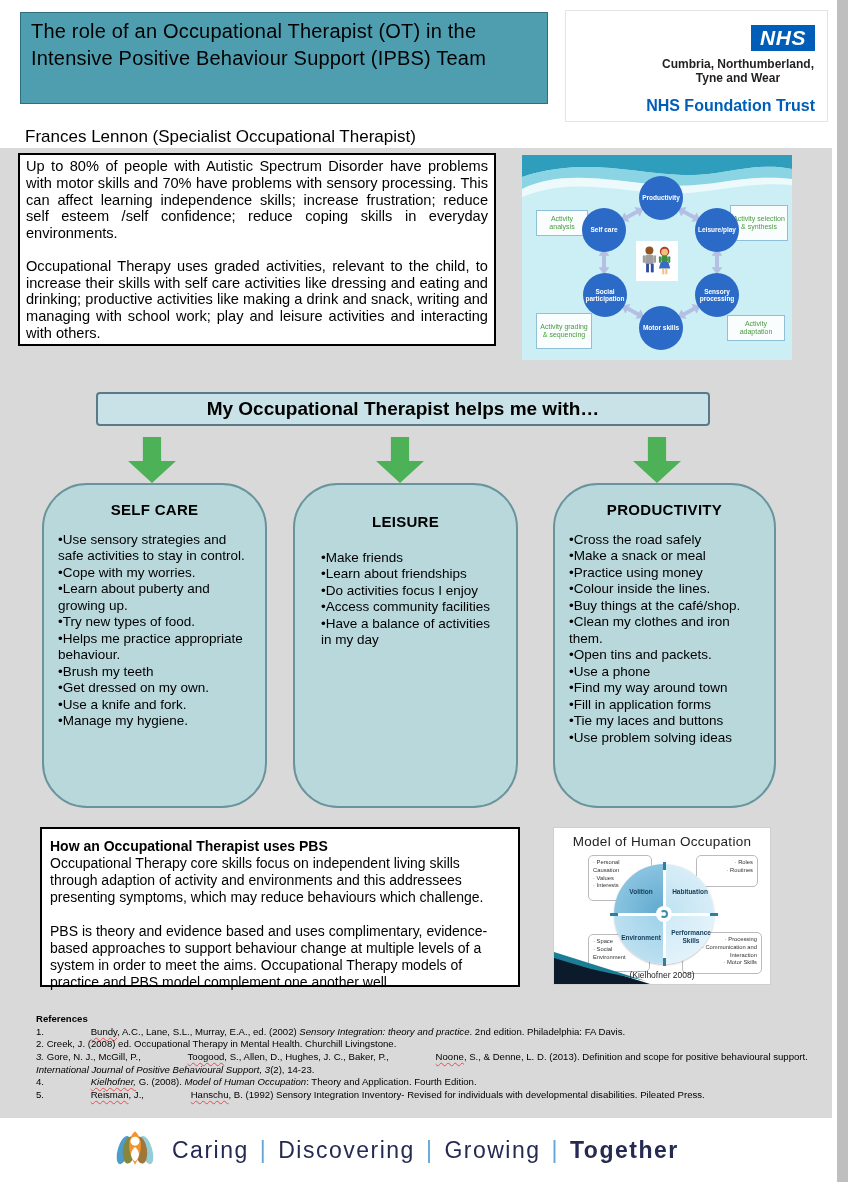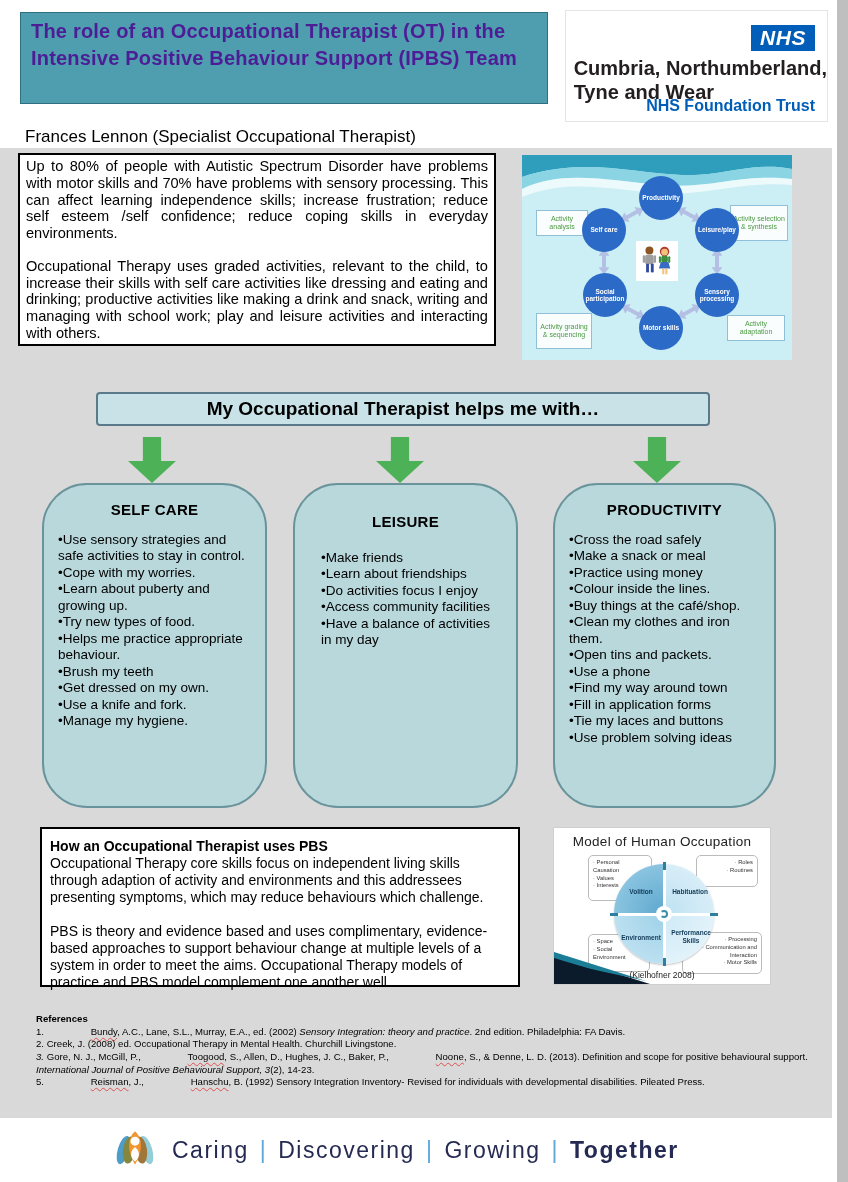--- a/index.html
+++ b/index.html
@@ -3,24 +3,24 @@
 <meta charset="utf-8">
 <style>
   * { margin:0; padding:0; box-sizing:border-box; }
   body { background:#BFBFBF; font-family:"Liberation Sans", sans-serif; }
   #page { position:relative; width:848px; height:1182px; background:#FFFFFF; overflow:hidden; margin:0 auto; }
   .graybg { position:absolute; left:0; top:148px; width:832px; height:970px; background:#D9D9D9; }
   .side-strip { position:absolute; right:0; top:0; width:14px; height:100%; background:#BFBFBF; border-left:3px solid #FFFFFF; }
 
   
   .title-box { position:absolute; left:20px; top:12px; width:528px; height:92px; background:#4E9EB0; border:1px solid #2F6F80; padding:5px 10px; }
-  .title-box h1 { font-size:20px; line-height:1.35; font-weight:700; color:#4c1d95; letter-spacing:.2px; }
+  .title-box h1 { font-size:20px; line-height:1.35; font-weight:400; color:#000000; letter-spacing:.2px; }
   .nhs-block { position:absolute; left:565px; top:10px; width:263px; height:112px; background:#FFFFFF; border:1px solid #E4E4E4; }
   .nhs-rect { position:absolute; right:12px; top:14px; width:64px; height:26px; background:#005EB8; color:#FFF; font-weight:700; font-style:italic; font-size:21px; display:flex; align-items:center; justify-content:center; letter-spacing:.5px; }
-  .nhs-org { position:absolute; right:0; top:46px; text-align:left; color:#231F20; font-weight:700; font-size:20px; line-height:1.18; }
+  .nhs-org { position:absolute; right:13px; top:46px; text-align:center; color:#231F20; font-weight:700; font-size:12px; line-height:1.18; }
   .nhs-trust { position:absolute; right:12px; top:86px; text-align:right; color:#005EB8; font-weight:700; font-size:16px; }
   .author { position:absolute; left:25px; top:127px; font-size:17px; color:#000; }
 
   
   .intro-box { position:absolute; left:18px; top:153px; width:478px; height:193px; background:#FFF; border:2px solid #000; padding:3px 6px; font-size:14.6px; line-height:1.15; text-align:justify; }
   .intro-box p + p { margin-top:16px; }
 
   
   .asd { position:absolute; left:522px; top:155px; width:270px; height:205px; background:#CBEFF5; overflow:hidden; }
   .asd svg.waves { position:absolute; left:0; top:0; }
@@ -242,20 +242,21 @@
       <polygon points="0,10 80,34 0,20" fill="#0C1B2B"></polygon>
     </svg>
   </div>
 
   <div class="refs">
     <div class="refs-heading">References</div>
     <div id="refs-list">
         <div class="ref-line"><span>1. </span><span class="wavy">Bundy</span><span>, A.C., Lane, S.L., Murray, E.A., ed. (2002) </span><span class="it">Sensory Integration: theory and practice</span><span>. 2nd edition. Philadelphia: FA Davis.</span></div>
         <div class="ref-line"><span>2. Creek, J. (2008) ed. Occupational Therapy in Mental Health. Churchill Livingstone.</span></div>
         <div class="ref-line"><span class="it">3.</span><span> Gore, N. J., McGill, P., </span><span class="wavy">Toogood</span><span>, S., Allen, D., Hughes, J. C., Baker, P., </span><span class="wavy">Noone</span><span>, S., &amp; Denne, L. D. (2013). Definition and scope for positive behavioural support.</span><br><span class="it">International Journal of Positive Behavioural Support, 3</span><span>(2), 14-23.</span></div>
+        <div class="ref-line"><span>4. </span><span class="it wavy">Kielhofner,</span><span> G. (2008). </span><span class="it">Model of Human Occupation</span><span>: Theory and Application. Fourth Edition.</span></div>
         <div class="ref-line"><span>5. </span><span class="wavy">Reisman</span><span>, J., </span><span class="wavy">Hanschu</span><span>, B. (1992) Sensory Integration Inventory- Revised for individuals with developmental disabilities. Pileated Press.</span></div>
       </div>
   </div>
 
   <div class="footer">
     <svg class="footer-logo" width="46" height="46" viewBox="0 0 44 44">
       <ellipse cx="11" cy="23" rx="5.5" ry="14" transform="rotate(16 11 23)" fill="#4E9CC8"></ellipse>
       <ellipse cx="33" cy="23" rx="5.5" ry="14" transform="rotate(-16 33 23)" fill="#93CDD8"></ellipse>
       <ellipse cx="16.5" cy="23" rx="6" ry="13" transform="rotate(8 16.5 23)" fill="#85883C"></ellipse>
       <ellipse cx="27.5" cy="23" rx="6" ry="13" transform="rotate(-8 27.5 23)" fill="#A1763B"></ellipse>

